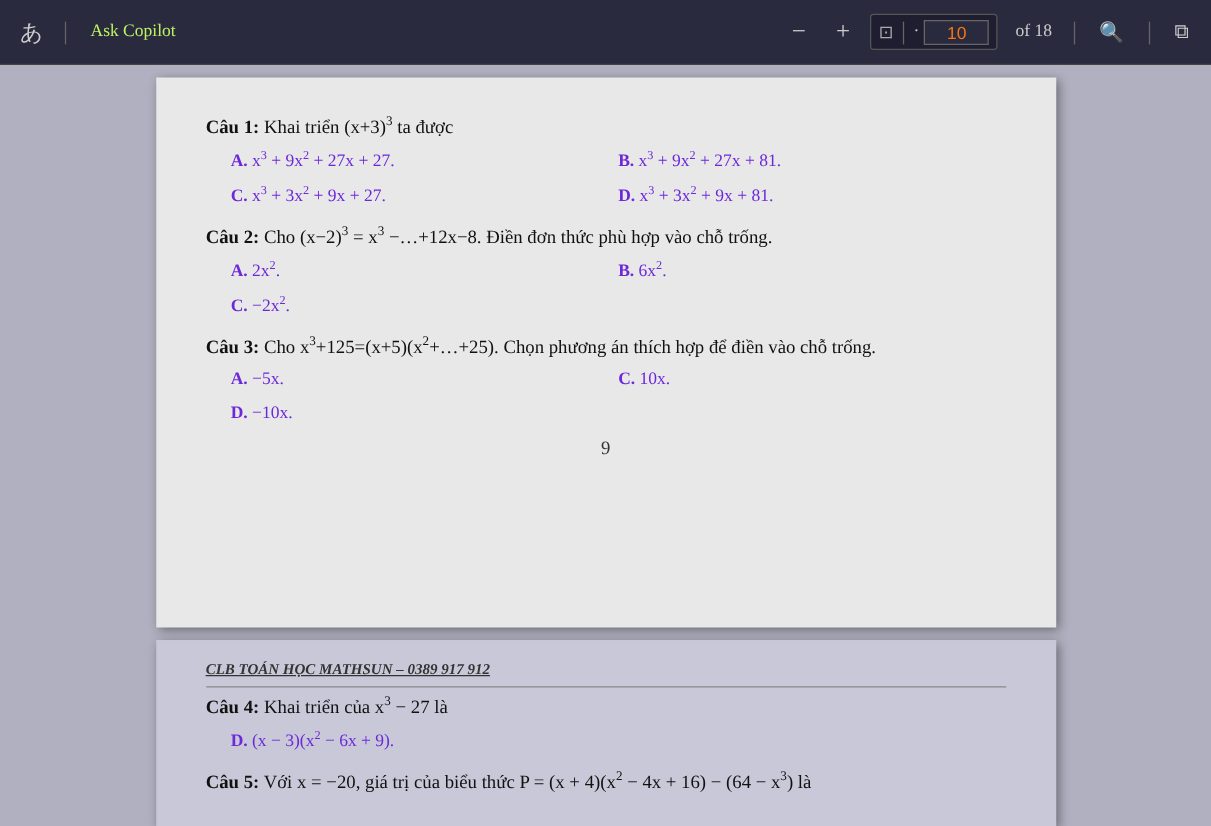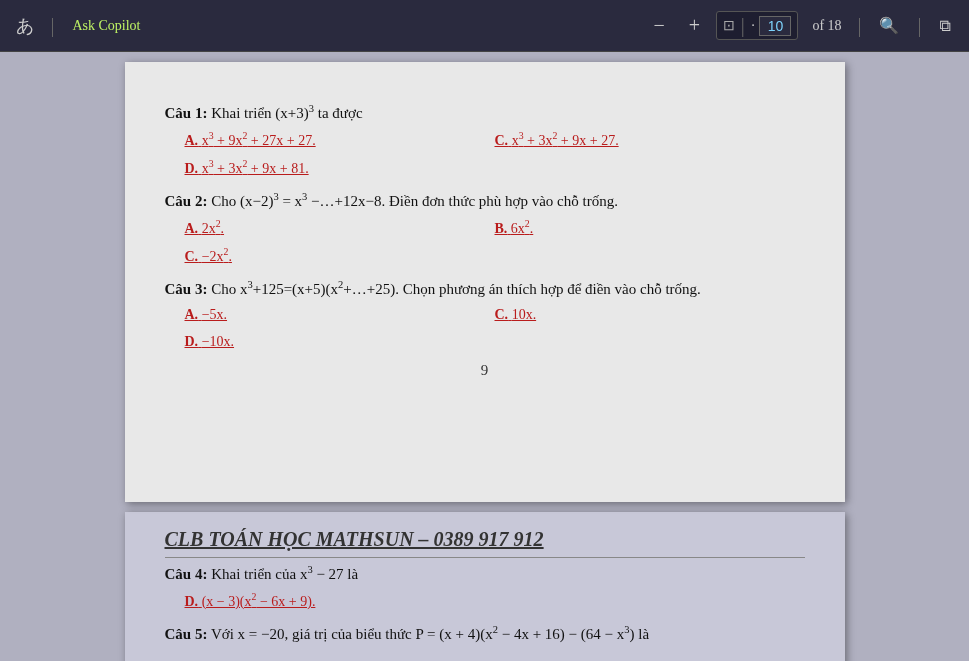--- a/index.html
+++ b/index.html
@@ -52,24 +52,24 @@
       background: #1e1e30;
       border: 1px solid #555;
       border-radius: 3px;
       padding: 2px 6px;
     }
     .page-nav-icon {
       color: #aaa;
       font-size: 14px;
     }
     .page-number-input {
-      width: 32px;
+      width: 52px;
       background: #2a2a3e;
       border: 1px solid #666;
-      color: #7dd3fc;
+      color: #f97316;
       text-align: center;
       font-size: 14px;
       padding: 1px 3px;
     }
     .page-of-total {
       color: #ccc;
       font-size: 14px;
       padding: 0 6px;
     }
     .toolbar-btn {
@@ -91,44 +91,43 @@
       align-items: center;
       overflow: hidden;
       position: relative;
     }
 
     
     .doc-page {
       width: 720px;
       background: #e8e8e8;
       margin: 10px auto;
-      padding: 39px 40px 20px 40px;
+      padding: 28px 40px 20px 40px;
       position: relative;
       box-shadow: 2px 2px 8px rgba(0,0,0,0.4);
       min-height: 440px;
     }
 
     .question-block {
       margin-bottom: 8px;
       font-size: 15px;
       color: #111;
       line-height: 1.6;
     }
 
     .question-title {
       font-weight: bold;
       font-size: 15px;
     }
 
     .option {
       min-width: 170px;
       font-size: 14px;
-      color: #b91c1c;
+      color: #6d28d9;
       padding: 1px 0;
-      text-decoration: underline;
     }
 
     .option-label {
       font-weight: bold;
     }
 
     .page-number-center {
       text-align: center;
       font-size: 15px;
       color: #333;
@@ -138,21 +137,21 @@
     
     .bottom-section {
       width: 720px;
       background: #c8c8d8;
       padding: 16px 40px 16px 40px;
       margin: 0 auto;
       box-shadow: 2px 2px 8px rgba(0,0,0,0.4);
     }
 
     .club-name {
-      font-size: 20px;
+      font-size: 12px;
       color: #333;
       text-decoration: underline;
       font-style: italic;
       font-weight: bold;
       margin-bottom: 6px;
     }
 
     .math-content {
       font-family: 'Times New Roman', Times, serif;
     }
@@ -201,20 +200,23 @@
   <div class="doc-page">
 
     <div class="question-block">
       <span class="question-title">Câu 1:</span>
       <span> Khai triển (x+3)<sup>3</sup> ta được</span>
       <div class="options-two-col">
         <div class="option">
           <span class="option-label">A.</span> <span class="math-content">x<sup>3</sup> + 9x<sup>2</sup> + 27x + 27.</span>
         </div>
         <div class="option">
+          <span class="option-label">B.</span> <span class="math-content">x<sup>3</sup> + 9x<sup>2</sup> + 27x + 81.</span>
+        </div>
+        <div class="option">
           <span class="option-label">C.</span> <span class="math-content">x<sup>3</sup> + 3x<sup>2</sup> + 9x + 27.</span>
         </div>
         <div class="option">
           <span class="option-label">D.</span> <span class="math-content">x<sup>3</sup> + 3x<sup>2</sup> + 9x + 81.</span>
         </div>
       </div>
     </div>
 
     <div class="question-block">
       <span class="question-title">Câu 2:</span>

